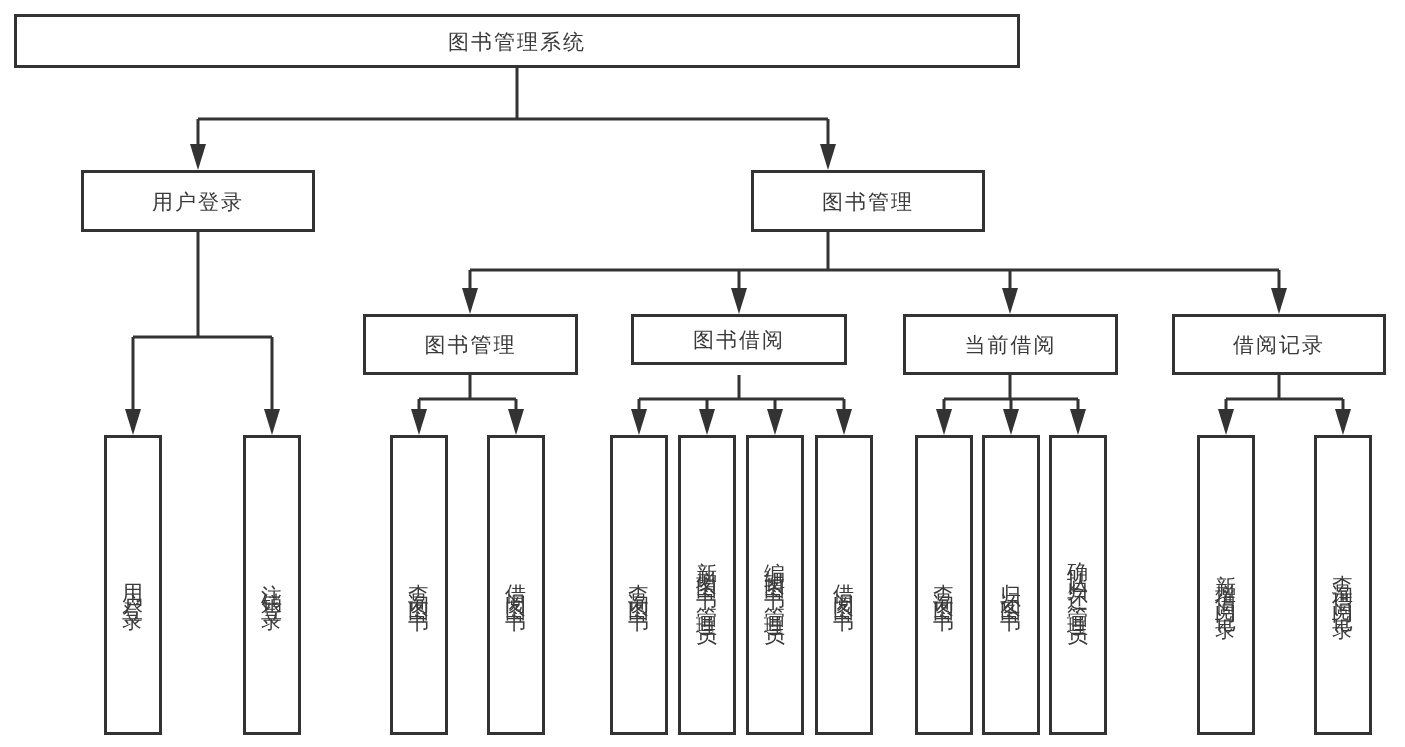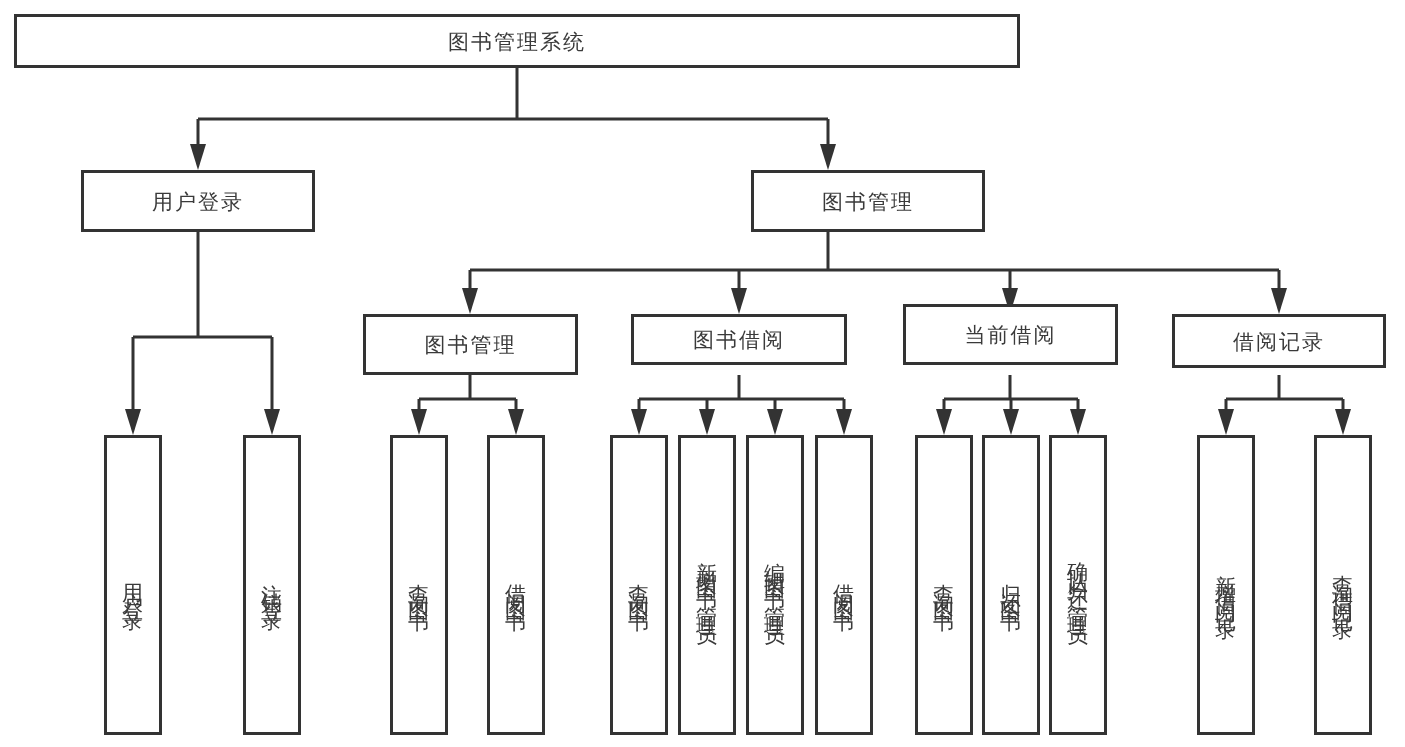--- a/index.html
+++ b/index.html
@@ -112,22 +112,22 @@
       <polygon points="1335,409 1351,409 1343,435" fill="#333333"></polygon>
     </svg>
 
   <div class="box" style="left:14px; top:14px; width:1006px; height:54px;">图书管理系统</div>
 
   <div class="box" style="left:81px; top:170px; width:234px; height:62px;">用户登录</div>
   <div class="box" style="left:711px; top:170px; width:234px; height:62px;margin-left:40px;">图书管理</div>
 
   <div class="box" style="left:363px; top:314px; width:215px; height:61px;">图书管理</div>
   <div class="box" style="left:631px; top:314px; width:216px; height:51px;">图书借阅</div>
-  <div class="box" style="left:903px; top:304px; width:215px; height:61px;">当前借阅</div>
-  <div class="box" style="left:1172px; top:314px; width:214px; height:54px;">借阅记录</div>
+  <div class="box" style="left:903px; top:314px; width:215px; height:61px;">当前借阅</div>
+  <div class="box" style="left:1172px; top:314px; width:214px; height:61px;">借阅记录</div>
 
   <div class="box vbox" style="left:104px; top:435px; width:58px; height:300px;">用户登录</div>
   <div class="box vbox" style="left:243px; top:435px; width:58px; height:300px;">注销登录</div>
 
   <div class="box vbox" style="left:390px; top:435px; width:58px; height:300px;">查询图书</div>
   <div class="box vbox" style="left:487px; top:435px; width:58px; height:300px;">借阅图书</div>
 
   <div class="box vbox" style="left:610px; top:435px; width:58px; height:300px;">查询图书</div>
   <div class="box vbox" style="left:678px; top:435px; width:58px; height:300px;">新增图书（管理员）</div>
   <div class="box vbox" style="left:746px; top:435px; width:58px; height:300px;">编辑图书（管理员）</div>

